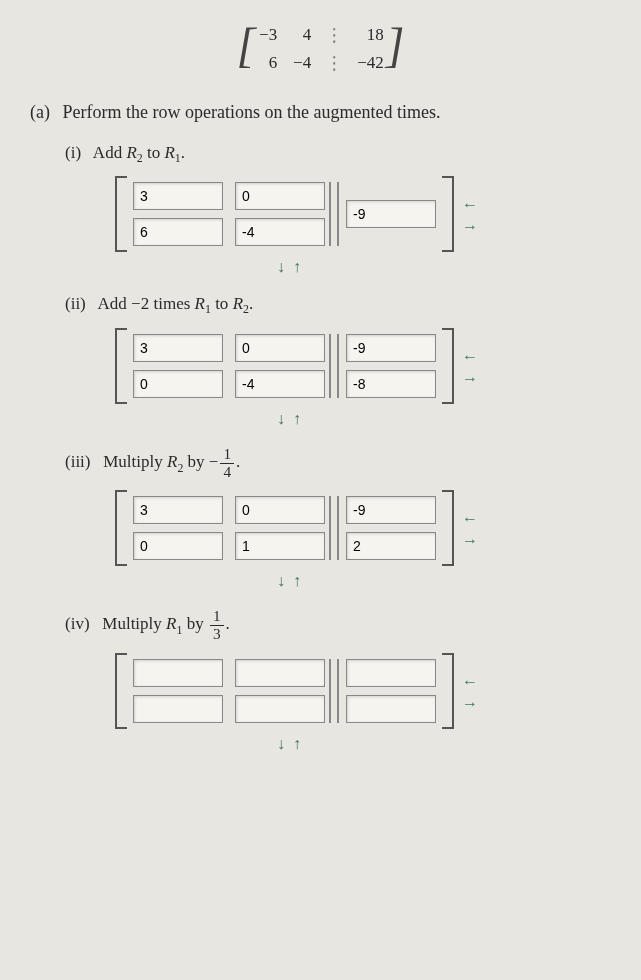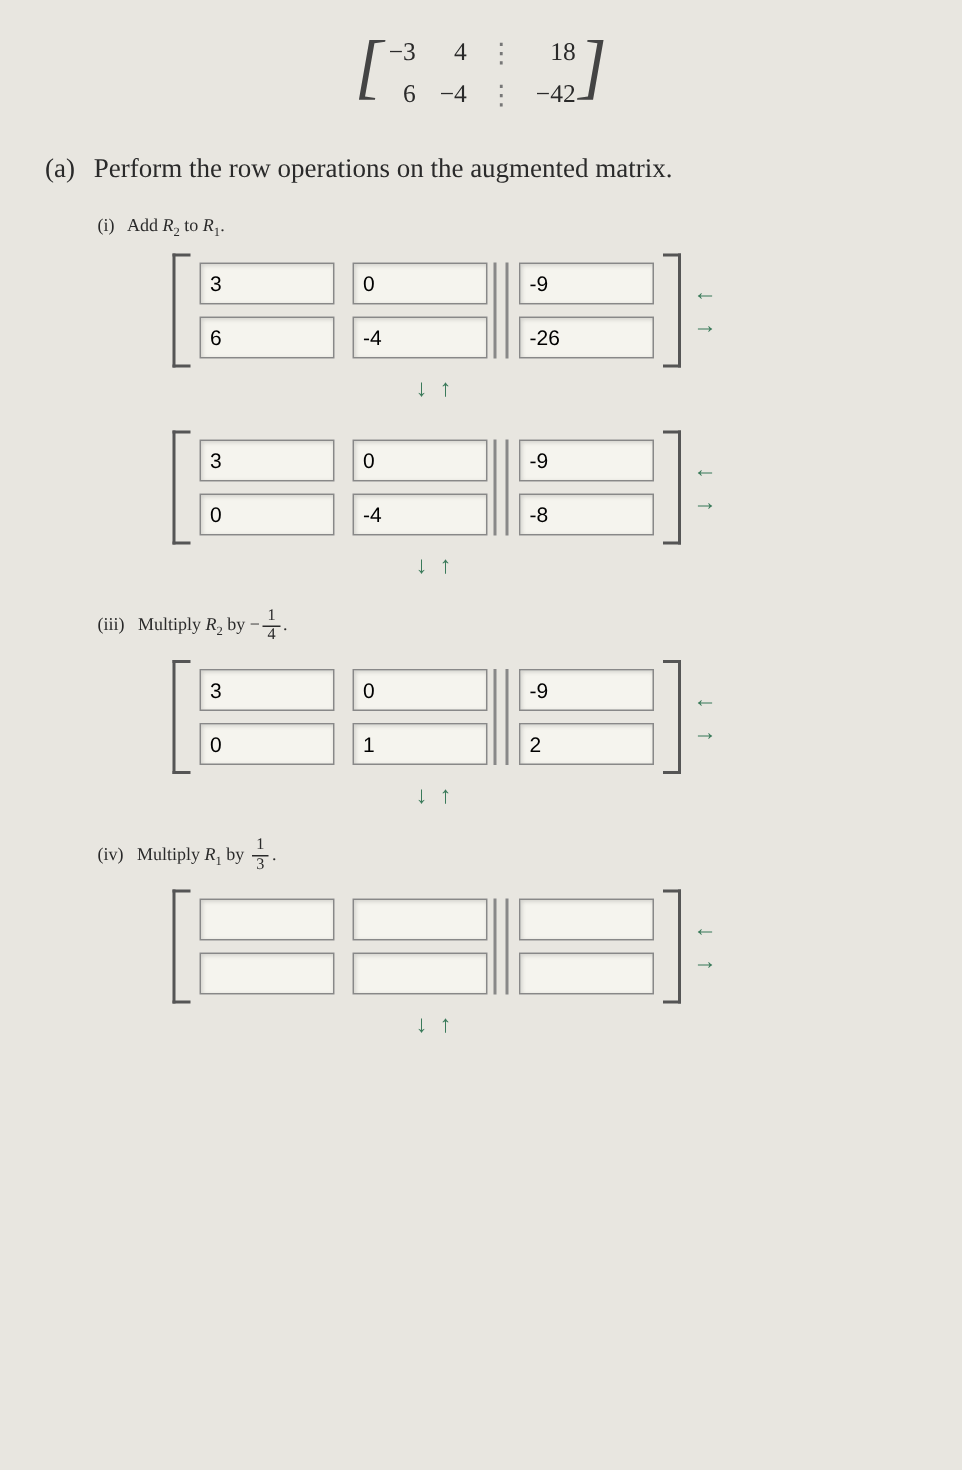--- a/index.html
+++ b/index.html
@@ -40,21 +40,21 @@
     
     .part-a { margin-bottom: 20px; font-size: 18px; }
     .label-a { margin-right: 8px; }
     
     .problem {
       margin-left: 35px;
       margin-bottom: 10px;
     }
     .roman-label {
       margin-bottom: 10px;
-      font-size: 12px;
+      font-size: 17px;
     }
     .sub { font-size: 0.7em; vertical-align: sub; }
     
     .matrix-block {
       display: flex;
       align-items: center;
       margin-left: 50px;
       margin-bottom: 6px;
     }
     .big-bracket-l, .big-bracket-r {
@@ -151,55 +151,58 @@
       <span class="mcell">−4</span>
       <span class="vdots">⋮</span>
       <span class="mcell">−42</span>
     </div>
     <div class="bracket">]</div>
   </div>
 </div>
 
 <div class="part-a">
   <span class="label-a">(a)</span>
-  <span>Perform the row operations on the augmented matrix.</span>
+  <span>Perform the row operations on the augmented times.</span>
 </div>
 
 <div class="problem">
   <div class="roman-label">
     <span>(i)</span>&nbsp;&nbsp;
     <span>Add </span><i><span>R</span></i><span class="sub">2</span><span> to </span><i><span>R</span></i><span class="sub">1</span><span>.</span>
   </div>
   <div class="matrix-block">
     <div class="big-bracket-l"></div>
     <div class="input-grid">
       <input class="cell" value="3" style="">
       <input class="cell" value="0" style="">
       <input class="cell" value="6" style="">
       <input class="cell" value="-4" style="">
     </div>
     <div class="vbar"></div>
     <div class="vbar2"></div>
     <div class="aug-col">
       <input class="cell" value="-9" style="">
-      <input class="cell" value="-26" style="">
-    </div>
-    <div class="big-bracket-r"></div>
-    <div class="side-arrows">
-      <span class="arrow-btn">←</span>
-      <span class="arrow-btn">→</span>
-    </div>
-  </div>
-  <div class="dn-arrows">
-    <span>↓</span>
-    <span>↑</span>
-  </div>
-</div>
-
-<div class="problem">
+    </div>
+    <div class="big-bracket-r"></div>
+    <div class="side-arrows">
+      <span class="arrow-btn">←</span>
+      <span class="arrow-btn">→</span>
+    </div>
+  </div>
+  <div class="dn-arrows">
+    <span>↓</span>
+    <span>↑</span>
+  </div>
+</div>
+
+<div class="problem">
+  <div class="roman-label">
+    <span>(ii)</span>&nbsp;&nbsp;
+    <span>Add −2 times </span><i><span>R</span></i><span class="sub">1</span><span> to </span><i><span>R</span></i><span class="sub">2</span><span>.</span>
+  </div>
   <div class="matrix-block">
     <div class="big-bracket-l"></div>
     <div class="input-grid">
       <input class="cell" value="3" style="">
       <input class="cell" value="0" style="">
       <input class="cell" value="0" style="">
       <input class="cell" value="-4" style="">
     </div>
     <div class="vbar"></div>
     <div class="vbar2"></div>

